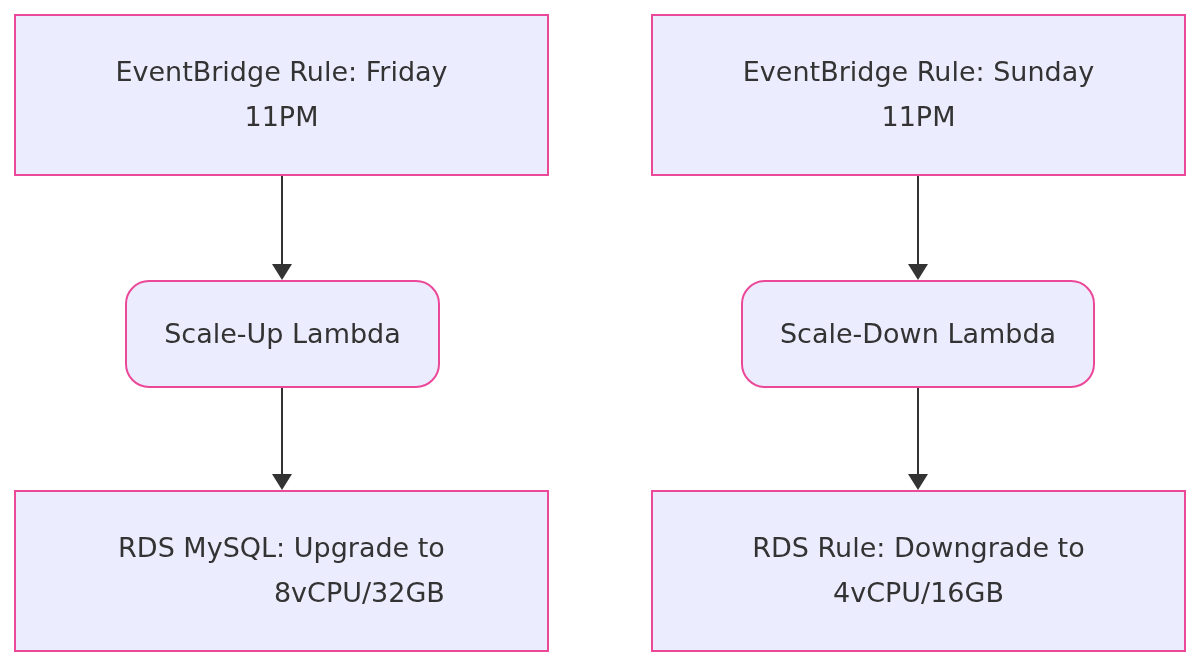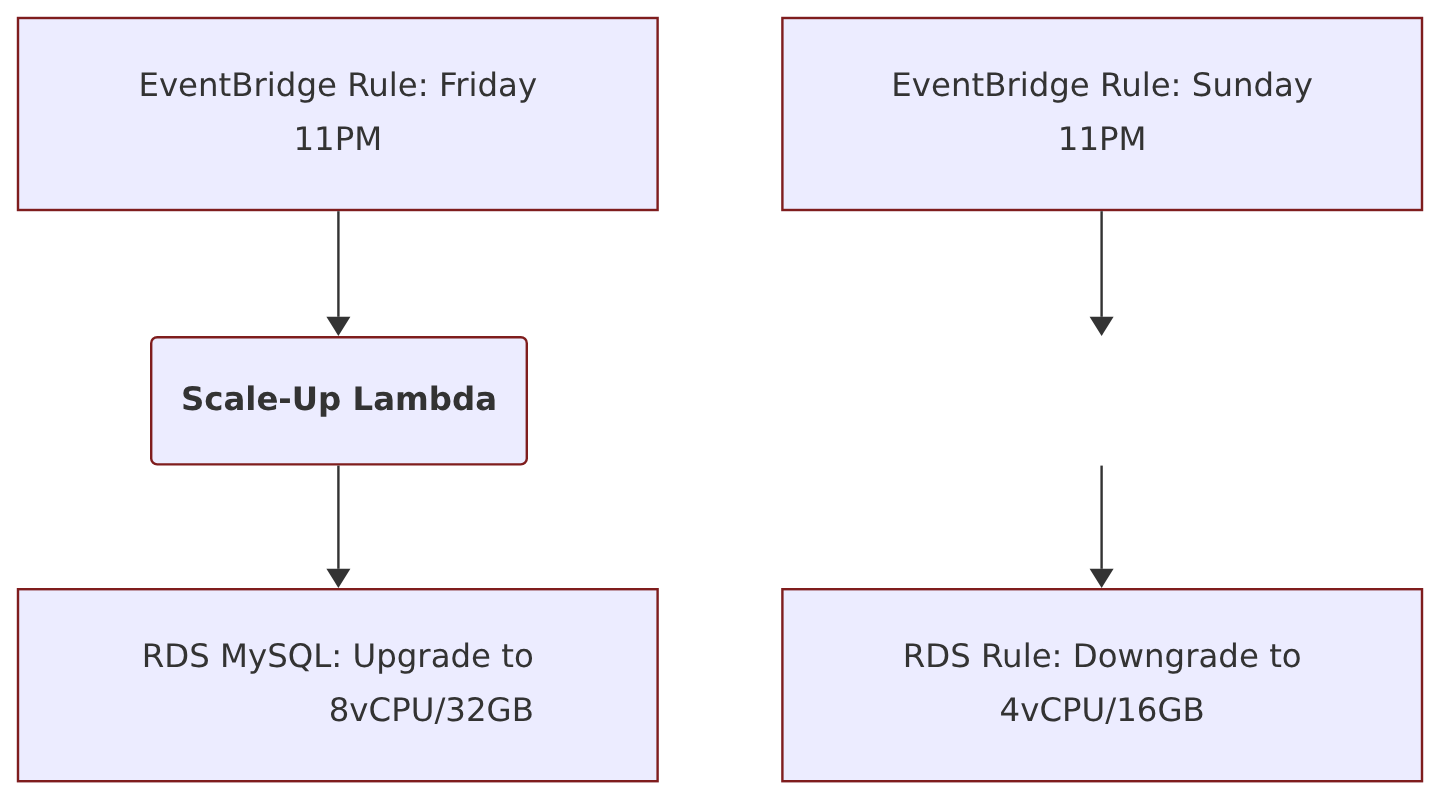--- a/index.html
+++ b/index.html
@@ -12,33 +12,32 @@
     width: 1200px;
     height: 668px;
     background: #ffffff;
     font-family: "DejaVu Sans", "Liberation Sans", sans-serif;
     overflow: hidden;
   }
   .node {
     position: absolute;
     box-sizing: border-box;
     background: #ECECFF;
-    border: 2px solid #7f1d1d;
+    border: 2px solid #ec4899;
     color: #333333;
     display: flex;
     align-items: center;
     justify-content: center;
     text-align: center;
     white-space: pre-line;
     font-size: 27px;
     line-height: 1.65;
   }
   .node.rounded {
-    border-radius: 6px;
-    font-weight: bold;
+    border-radius: 24px;
   }
   
   .n-top-left    { left: 14px;  top: 14px;  width: 535px; height: 162px; }
   .n-mid-left    { left: 125px; top: 280px; width: 315px; height: 108px; }
   .n-bot-left    { left: 14px;  top: 490px; width: 535px; height: 162px; text-align: right; }
   .n-top-right   { left: 651px; top: 14px;  width: 535px; height: 162px; }
   .n-mid-right   { left: 741px; top: 280px; width: 354px; height: 108px; }
   .n-bot-right   { left: 651px; top: 490px; width: 535px; height: 162px; }
   .edge {
     position: absolute;
@@ -88,20 +87,21 @@
 8vCPU/32GB</div>
 
   <div class="node n-top-right">EventBridge Rule: Sunday
 11PM</div>
 
   <div class="edge e1-right">
     <span class="shaft"></span>
     <span class="head"></span>
   </div>
 
+  <div class="node rounded n-mid-right">Scale-Down Lambda</div>
 
   <div class="edge e2-right">
     <span class="shaft"></span>
     <span class="head"></span>
   </div>
 
   <div class="node n-bot-right">RDS Rule: Downgrade to
 4vCPU/16GB</div>
 
 </div>

